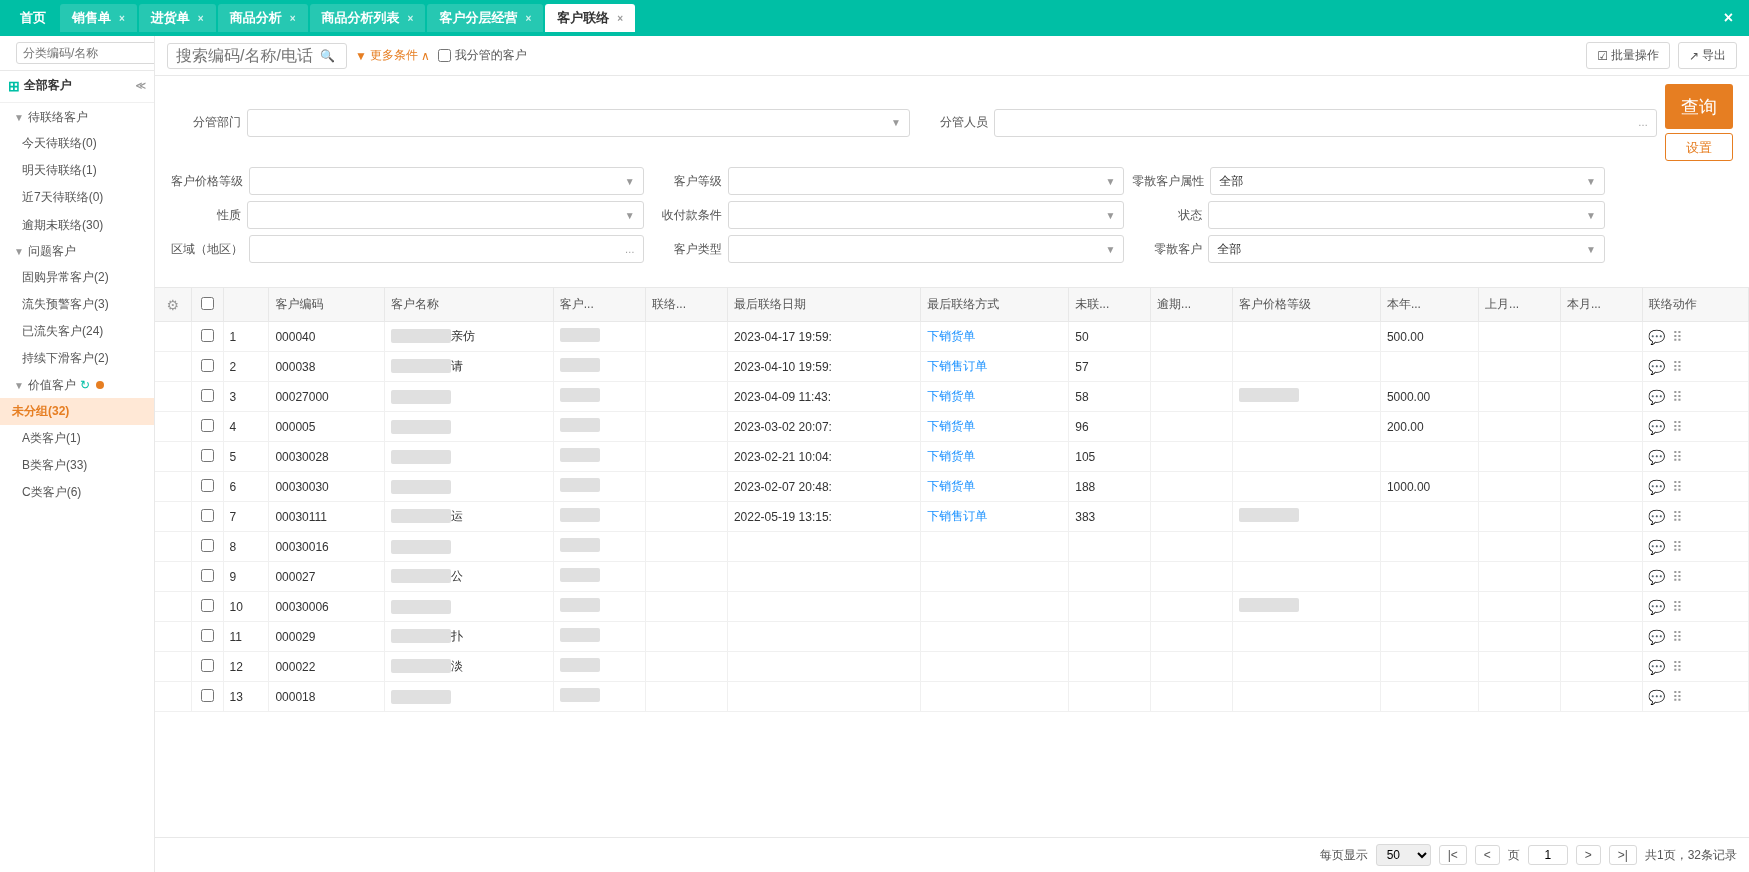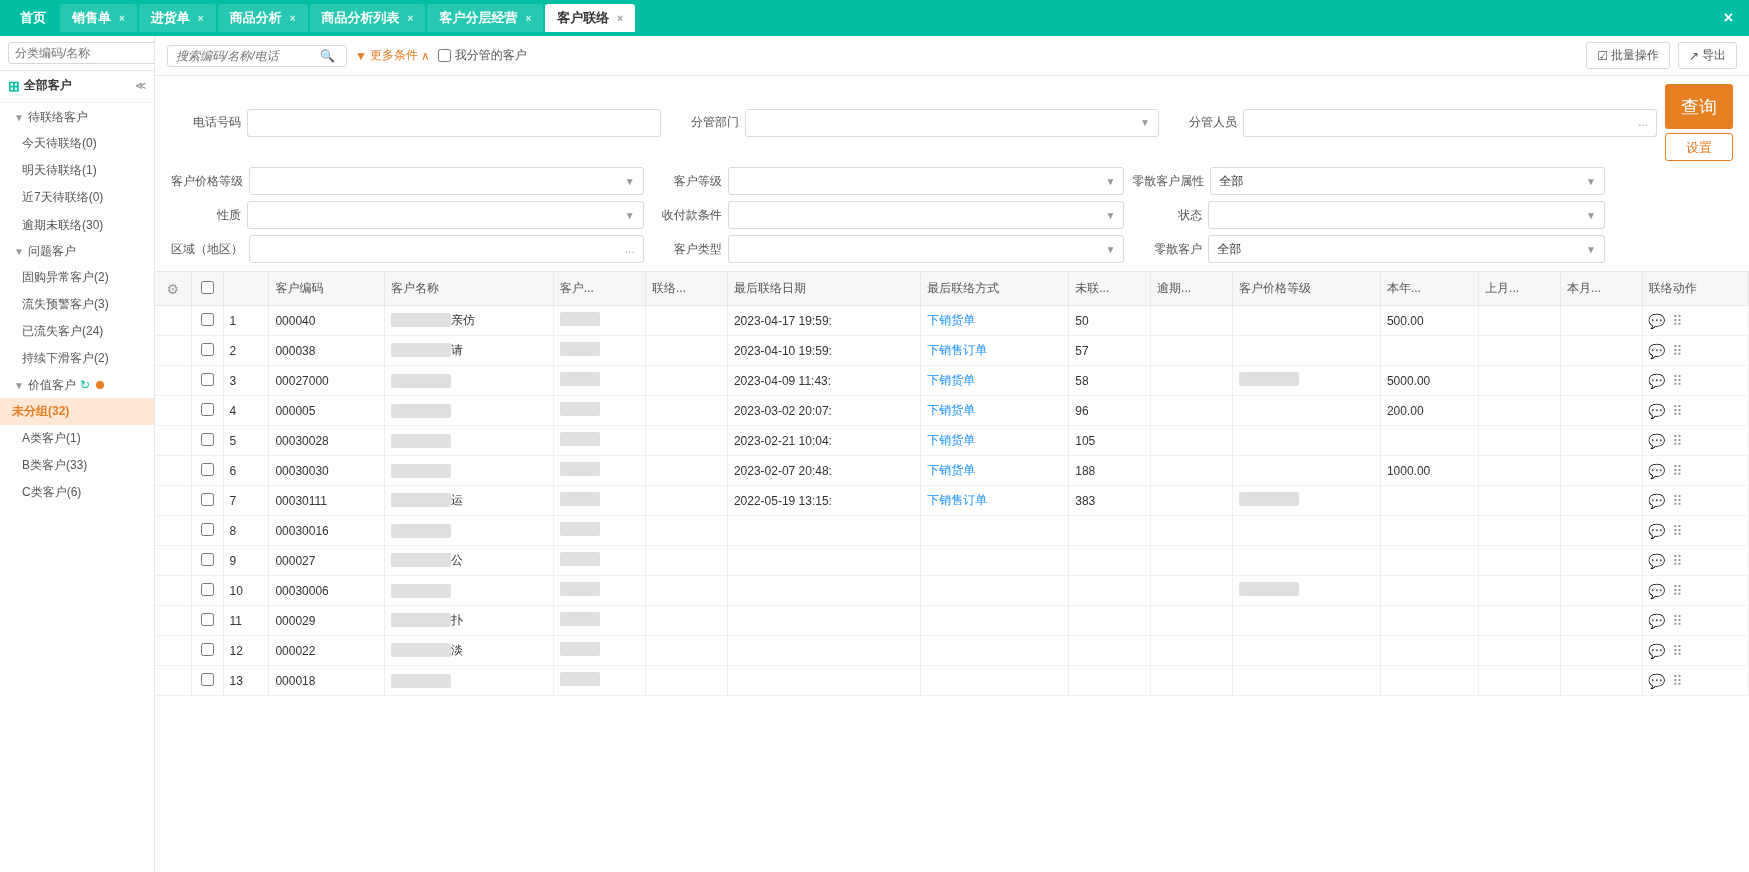--- a/index.html
+++ b/index.html
@@ -68,21 +68,21 @@
       min-width: 155px;
       background: #fff;
       border-right: 1px solid #e8e8e8;
       display: flex;
       flex-direction: column;
       overflow: hidden;
     }
     .sidebar-search {
       display: flex;
       align-items: flex-end;
-      padding: 6px 8px;
+      padding: 6px 16px;
       border-bottom: 1px solid #e8e8e8;
       gap: 4px;
     }
     .sidebar-search input {
       flex: 1;
       border: 1px solid #d9d9d9;
       border-radius: 3px;
       padding: 3px 6px;
       font-size: 12px;
       outline: none;
@@ -144,24 +144,23 @@
       align-items: center;
       border: 1px solid #d9d9d9;
       border-radius: 3px;
       padding: 3px 8px;
       gap: 4px;
       min-width: 180px;
     }
     .filter-search-box input {
       border: none;
       outline: none;
-      font-size: 12px;
+      font-size: 16px;
       color: #1d4ed8;
       width: 140px;
-      font-style: italic;
     }
     .filter-more {
       display: flex;
       align-items: center;
       gap: 3px;
       color: #e67e22;
       cursor: pointer;
       font-size: 12px;
     }
     .filter-checkbox-label {
@@ -202,21 +201,21 @@
       background: #fff;
       padding: 8px 16px;
       border-bottom: 1px solid #e8e8e8;
     }
     .filter-row {
       display: flex;
       align-items: center;
       gap: 8px;
       margin-bottom: 6px;
     }
-    .filter-row:last-child { margin-bottom: 0; }
+    .filter-row:last-child { margin-bottom: 16px; }
     .filter-field {
       display: flex;
       align-items: center;
       gap: 6px;
       flex: 1;
       min-width: 0;
     }
     .filter-label {
       font-size: 12px;
       color: #555;
@@ -519,24 +518,20 @@
       <button class="btn-export">
         <span>↗</span>
         <span>导出</span>
       </button>
     </div>
 
     <div class="advanced-filter">
 
       <div class="filter-row">
         <div class="filter-field">
-          <span class="filter-label">电话号码</span>
-          <input class="filter-input" type="text" style="">
-        </div>
-        <div class="filter-field">
           <span class="filter-label">分管部门</span>
           <div class="filter-select">
             <span></span>
             <span class="filter-select-arrow">▼</span>
           </div>
         </div>
         <div class="filter-field">
           <span class="filter-label">分管人员</span>
           <div class="filter-select">
             <span></span>
@@ -948,15 +943,30 @@
         <div class="col-actions">
           <span class="action-icon">💬</span>
           <span class="action-icon">⠿</span>
         </div>
       </td>
     </tr>
           </tbody>
       </table>
     </div>
 
+    <div class="pagination-bar">
+      <span>每页显示</span>
+      <select class="page-size-select">
+        <option>50</option>
+        <option>100</option>
+        <option>200</option>
+      </select>
+      <button class="page-btn">|&lt;</button>
+      <button class="page-btn">&lt;</button>
+      <span>页</span>
+      <input class="page-num-input" type="text" value="1" style="">
+      <button class="page-btn">&gt;</button>
+      <button class="page-btn">&gt;|</button>
+      <span>共1页，32条记录</span>
+    </div>
 
   </div>
 </div>
 
 </body></html>

